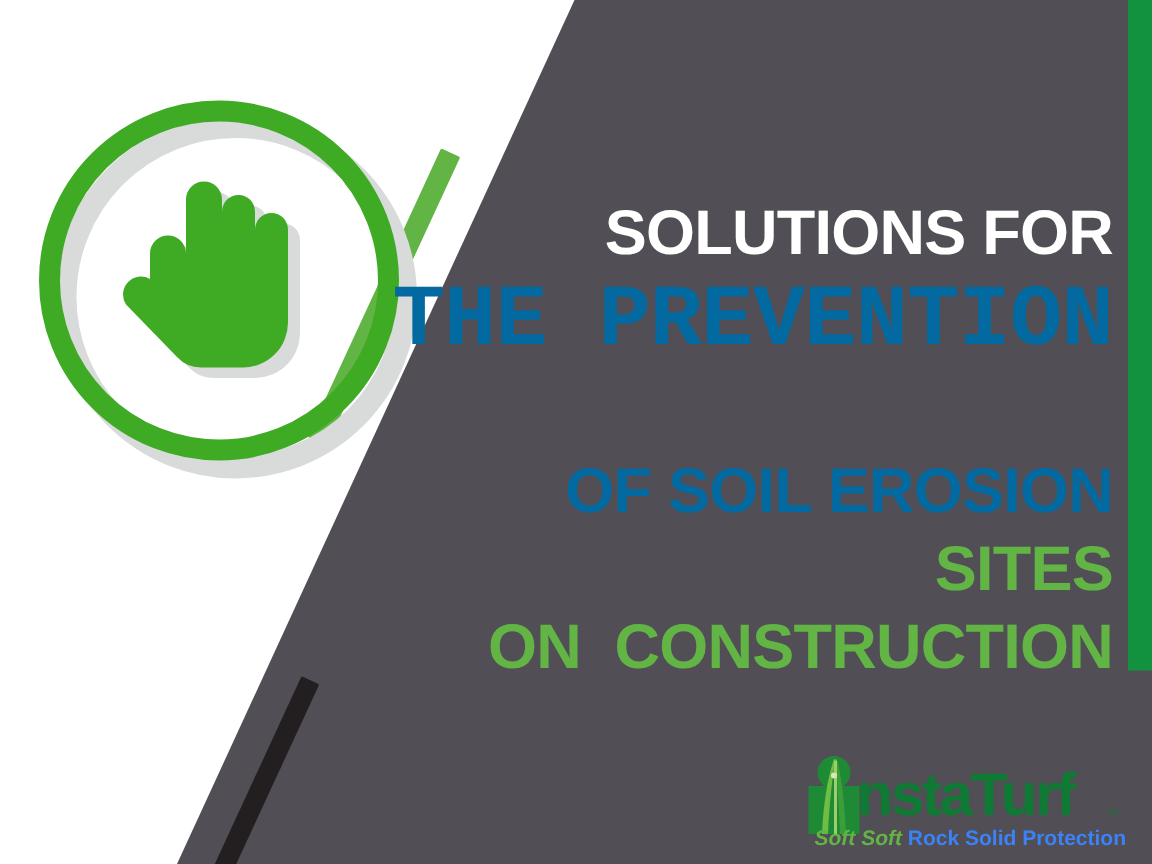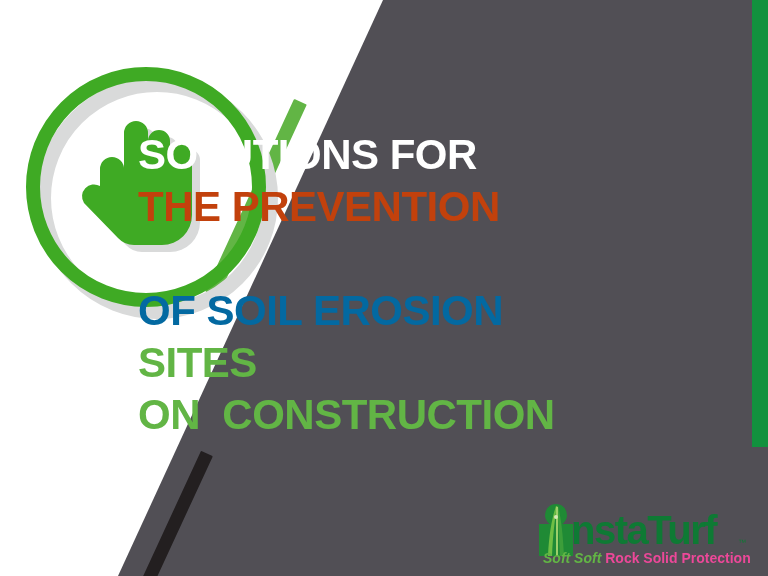--- a/index.html
+++ b/index.html
@@ -96,32 +96,33 @@
   .badge .hand-shadow {
     left: 64px;
     top: 55px;
   }
   .badge .hand-shadow svg path { fill: #d9dada; }
   .badge .hand svg path { fill: #3faa24; }
 
   
   .headlines {
     position: absolute;
-    left: 138px;
+    left: 120px;
     top: 134px;
     width: 622px;
+    text-align: right;
   }
   .line {
     font-weight: bold;
     letter-spacing: -0.5px;
     line-height: 1.0;
     white-space: pre;
   }
   .l1 { font-size: 42px; color: #ffffff; }
-  .l2 { font-size: 42px; color: #c2410c; margin-top: 10px; }
+  .l2 { font-size: 58px; color: #0369a1; margin-top: 10px; font-family: Liberation Mono, monospace; }
   .gap { height: 62px; }
   .l3 { font-size: 42px; color: #0369a1; }
   .l4 { font-size: 42px; color: #62b545; margin-top: 10px; }
   .l5 { font-size: 42px; color: #62b545; margin-top: 10px; }
 
   
   .logo {
     position: absolute;
     left: 535px;
     top: 504px;
@@ -156,21 +157,21 @@
   .logo-tagline {
     position: absolute;
     left: 8px;
     top: 47px;
     font-size: 14px;
     font-weight: bold;
     line-height: 1;
     white-space: pre;
   }
   .tag-a { color: #62b545; font-style: italic; }
-  .tag-b { color: #ec4899; }
+  .tag-b { color: #3b82f6; }
 </style>
 </head>
 <body>
 
 <div id="slide">
 
   <div class="dark-panel"></div>
 
   <div class="right-bar"></div>
 

